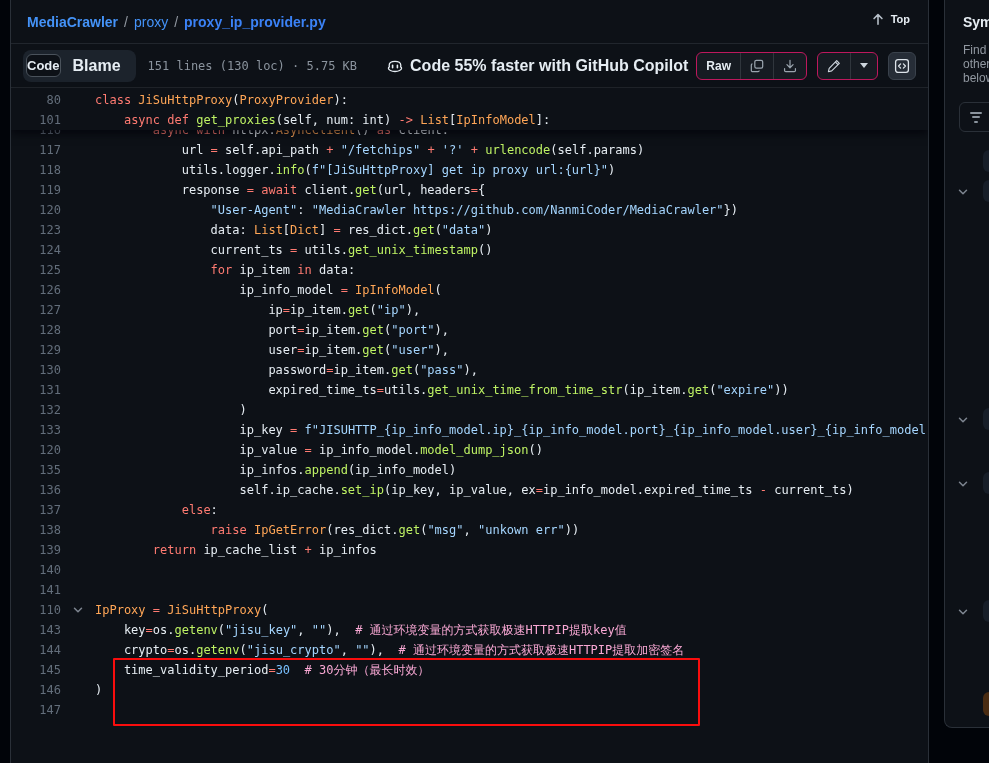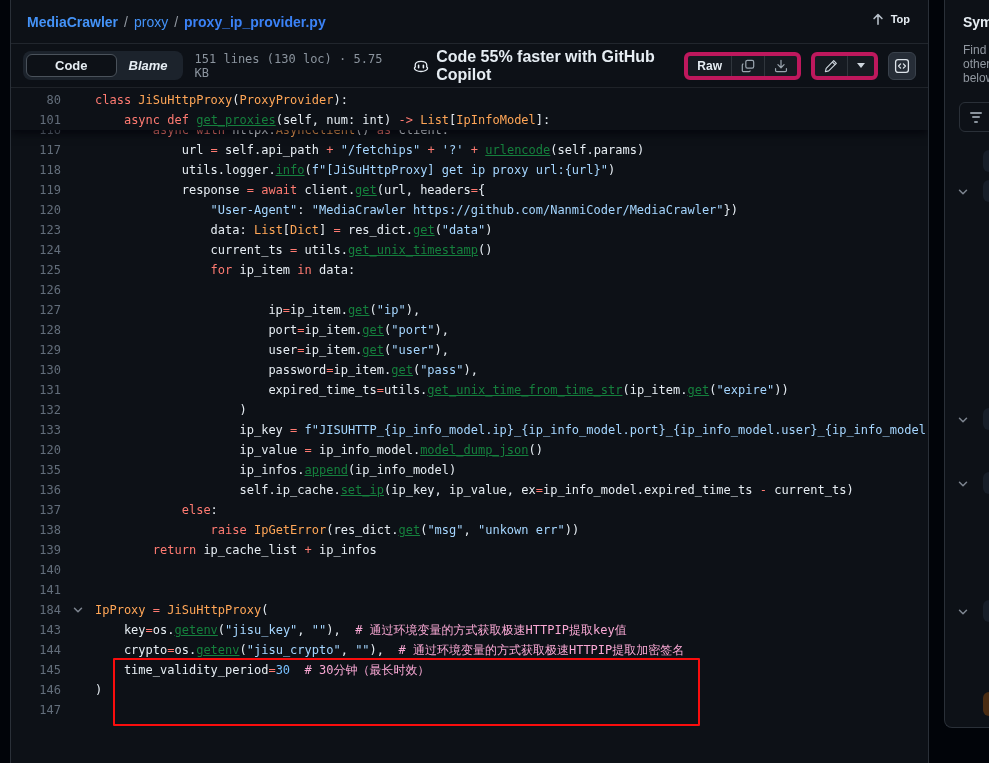--- a/index.html
+++ b/index.html
@@ -31,42 +31,42 @@
   .top-link svg{stroke:#b7c0c9;}
   .header-row{
     position:absolute;top:44px;left:0;right:0;height:44px;
     border-bottom:1px solid #21262d;display:flex;align-items:center;
     justify-content:space-between;padding:0 12px;box-sizing:border-box;
   }
   .hl{display:flex;align-items:center;}
   .seg{display:flex;align-items:center;background:#1c232c;border-radius:8px;padding:3px;}
   .seg-code{
     background:#0d1117;border:1px solid #4a525b;border-radius:6px;
-    padding:3px 28px;font-weight:600;font-size:13px;color:#e6edf3;cursor:pointer;
-  }
-  .seg-blame{padding:4px 12px;color:#e6edf3;font-size:13px;font-weight:600;cursor:pointer;font-style:italic;}
+    padding:3px 0;font-weight:600;font-size:13px;color:#e6edf3;cursor:pointer;
+  }
+  .seg-blame{padding:4px 12px;color:#e6edf3;font-size:16px;font-weight:600;cursor:pointer;}
   .file-stats{font-family:"DejaVu Sans Mono",monospace;font-size:12px;color:#8b949e;margin-left:12px;}
   .copilot{display:flex;align-items:center;gap:7px;margin-left:30px;font-size:16px;font-weight:700;color:#e6edf3;}
   .tools{display:flex;align-items:center;gap:10px;}
-  .btn-group{display:flex;align-items:stretch;height:28px;border:4px solid #be185d;border-radius:6px;background:#161b22;box-sizing:border-box;overflow:hidden;}
+  .btn-group{display:flex;align-items:stretch;height:28px;border:1px solid #be185d;border-radius:6px;background:#161b22;box-sizing:border-box;overflow:hidden;}
   .btn-seg{display:flex;align-items:center;padding:0 9px;font-size:12px;font-weight:600;color:#e6edf3;border-right:1px solid #30363d;cursor:pointer;}
   .btn-seg:last-child{border-right:none;}
   .btn-seg svg{display:block;}
   .sym-btn{
     width:28px;height:28px;background:#262d37;border:1px solid #3a424c;border-radius:6px;
     display:flex;align-items:center;justify-content:center;box-sizing:border-box;cursor:pointer;
   }
   .tri-down{width:0;height:0;border-left:4px solid transparent;border-right:4px solid transparent;border-top:5px solid #cdd5dd;}
   
   .crow{display:flex;height:20px;line-height:20px;font-family:"DejaVu Sans Mono",monospace;font-size:12px;}
   .ln{width:50px;text-align:right;color:#636e7b;flex:none;cursor:pointer;}
   .fold{width:34px;flex:none;display:flex;align-items:center;justify-content:center;}
   .ctext{white-space:pre;color:#e6edf3;}
   .tk-p{color:#e6edf3;} .tk-k{color:#ff7b72;} .tk-e{color:#ffa657;}
-  .tk-f{color:#15803d;text-decoration:underline;} .tk-s{color:#a5d6ff;} .tk-c{color:#79c0ff;} .tk-m{color:#f9a8d4;}
+  .tk-f{color:#bef264;} .tk-s{color:#a5d6ff;} .tk-c{color:#79c0ff;} .tk-m{color:#f9a8d4;}
   .sticky{
     position:absolute;top:88px;left:0;right:0;padding-top:2px;background:#0d1117;
     z-index:6;box-shadow:0 4px 8px rgba(0,2,8,.65);
   }
   .codebody{position:absolute;top:120px;left:0;right:0;z-index:1;}
   
   .annotation-box{
     position:absolute;left:113px;top:658px;width:583px;height:64px;
     border:2px solid #f90d0d;z-index:30;border-radius:1px;pointer-events:none;
   }
@@ -198,20 +198,21 @@
         <span class="ctext"><span class="tk-p">                current_ts </span><span class="tk-k">=</span><span class="tk-p"> utils.</span><span class="tk-f">get_unix_timestamp</span><span class="tk-p">()</span></span>
       </div>
       <div class="crow">
         <span class="ln">125</span>
         <span class="fold"></span>
         <span class="ctext"><span class="tk-p">                </span><span class="tk-k">for</span><span class="tk-p"> ip_item </span><span class="tk-k">in</span><span class="tk-p"> data:</span></span>
       </div>
       <div class="crow">
         <span class="ln">126</span>
         <span class="fold"></span>
+        <span class="ctext"><span class="tk-p">                    ip_info_model </span><span class="tk-k">=</span><span class="tk-p"> </span><span class="tk-e">IpInfoModel</span><span class="tk-p">(</span></span>
       </div>
       <div class="crow">
         <span class="ln">127</span>
         <span class="fold"></span>
         <span class="ctext"><span class="tk-p">                        ip</span><span class="tk-k">=</span><span class="tk-p">ip_item.</span><span class="tk-f">get</span><span class="tk-p">(</span><span class="tk-s">"ip"</span><span class="tk-p">),</span></span>
       </div>
       <div class="crow">
         <span class="ln">128</span>
         <span class="fold"></span>
         <span class="ctext"><span class="tk-p">                        port</span><span class="tk-k">=</span><span class="tk-p">ip_item.</span><span class="tk-f">get</span><span class="tk-p">(</span><span class="tk-s">"port"</span><span class="tk-p">),</span></span>
@@ -275,21 +276,21 @@
         <span class="ln">140</span>
         <span class="fold"></span>
         <span class="ctext"></span>
       </div>
       <div class="crow">
         <span class="ln">141</span>
         <span class="fold"></span>
         <span class="ctext"></span>
       </div>
       <div class="crow">
-        <span class="ln">184</span>
+        <span class="ln">110</span>
         <span class="fold">
           <svg width="12" height="12" viewBox="0 0 12 12" fill="none" stroke="#7d8590" stroke-width="1.5" stroke-linecap="round" stroke-linejoin="round">
             <path d="M2.5 4.2 6 7.7l3.5-3.5"></path>
           </svg>
         </span>
         <span class="ctext"><span class="tk-e">IpProxy</span><span class="tk-p"> </span><span class="tk-k">=</span><span class="tk-p"> </span><span class="tk-e">JiSuHttpProxy</span><span class="tk-p">(</span></span>
       </div>
       <div class="crow">
         <span class="ln">143</span>
         <span class="fold"></span>

